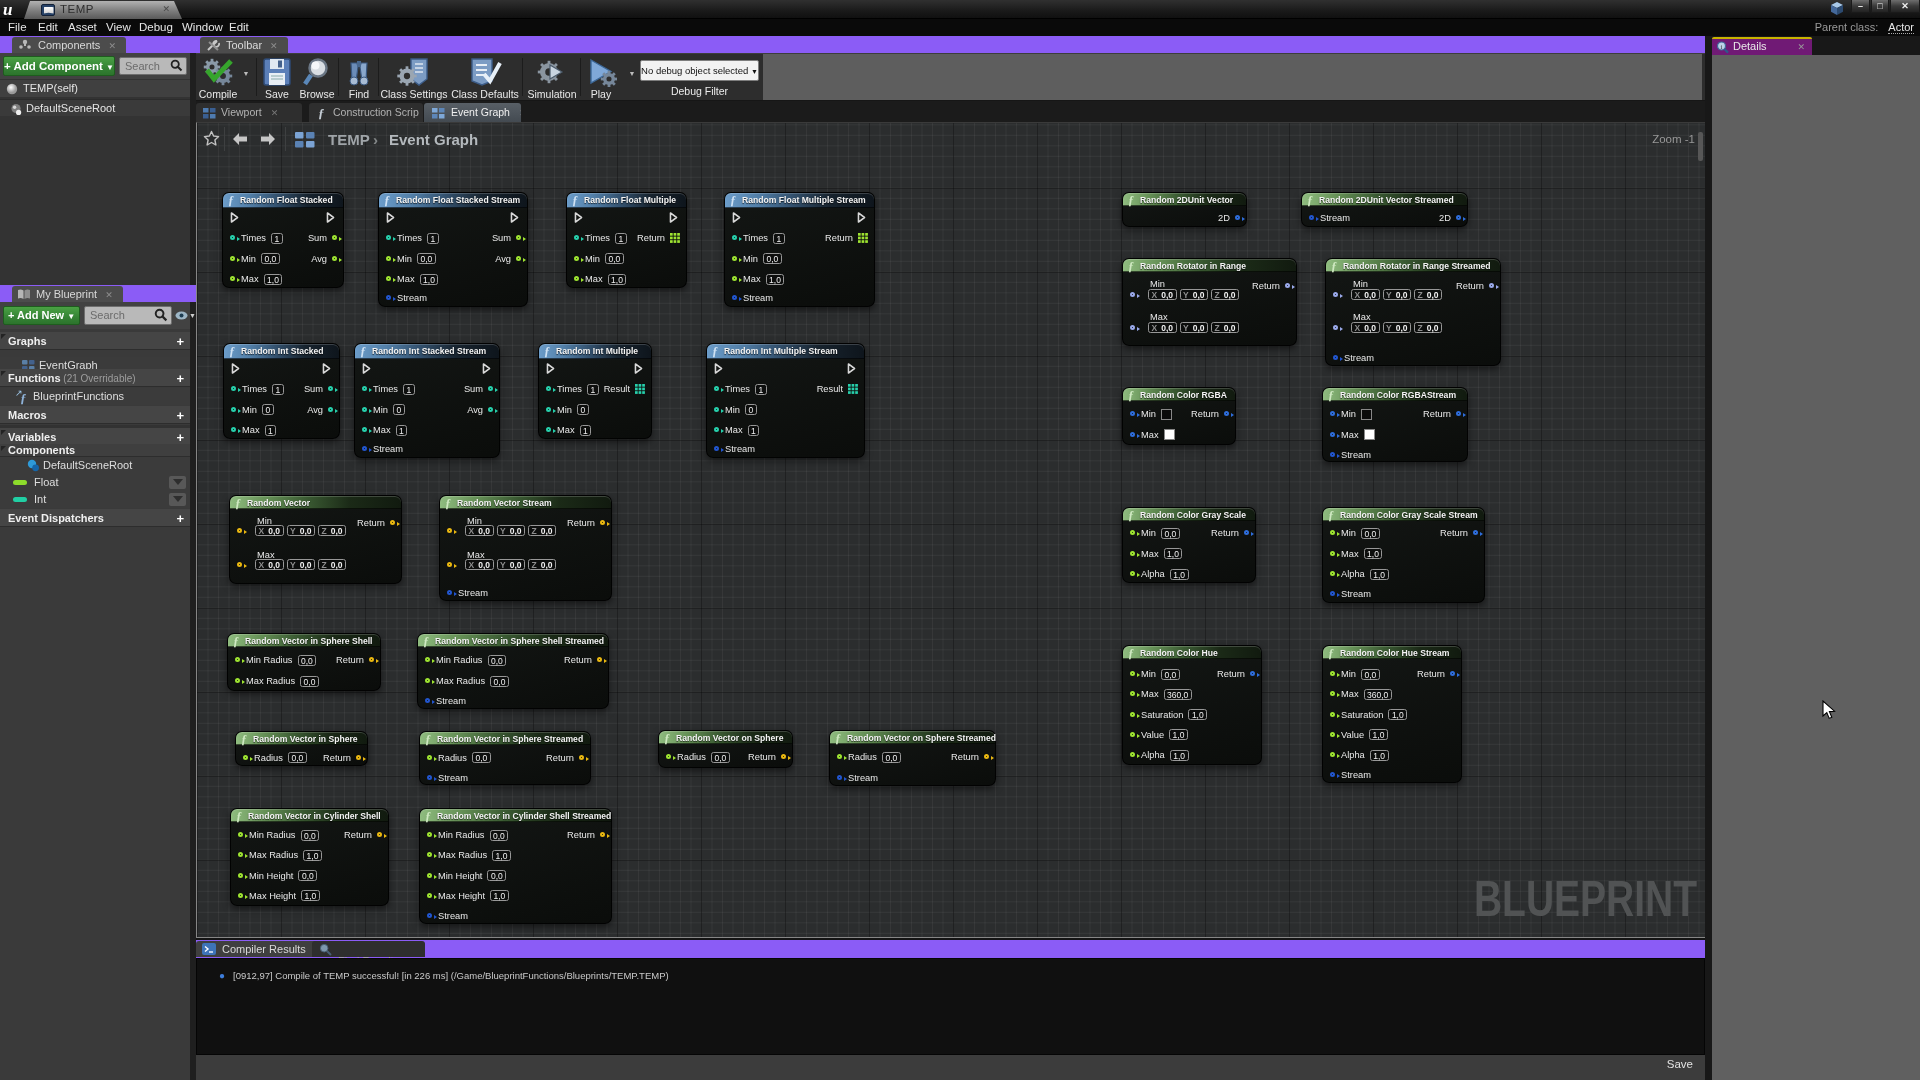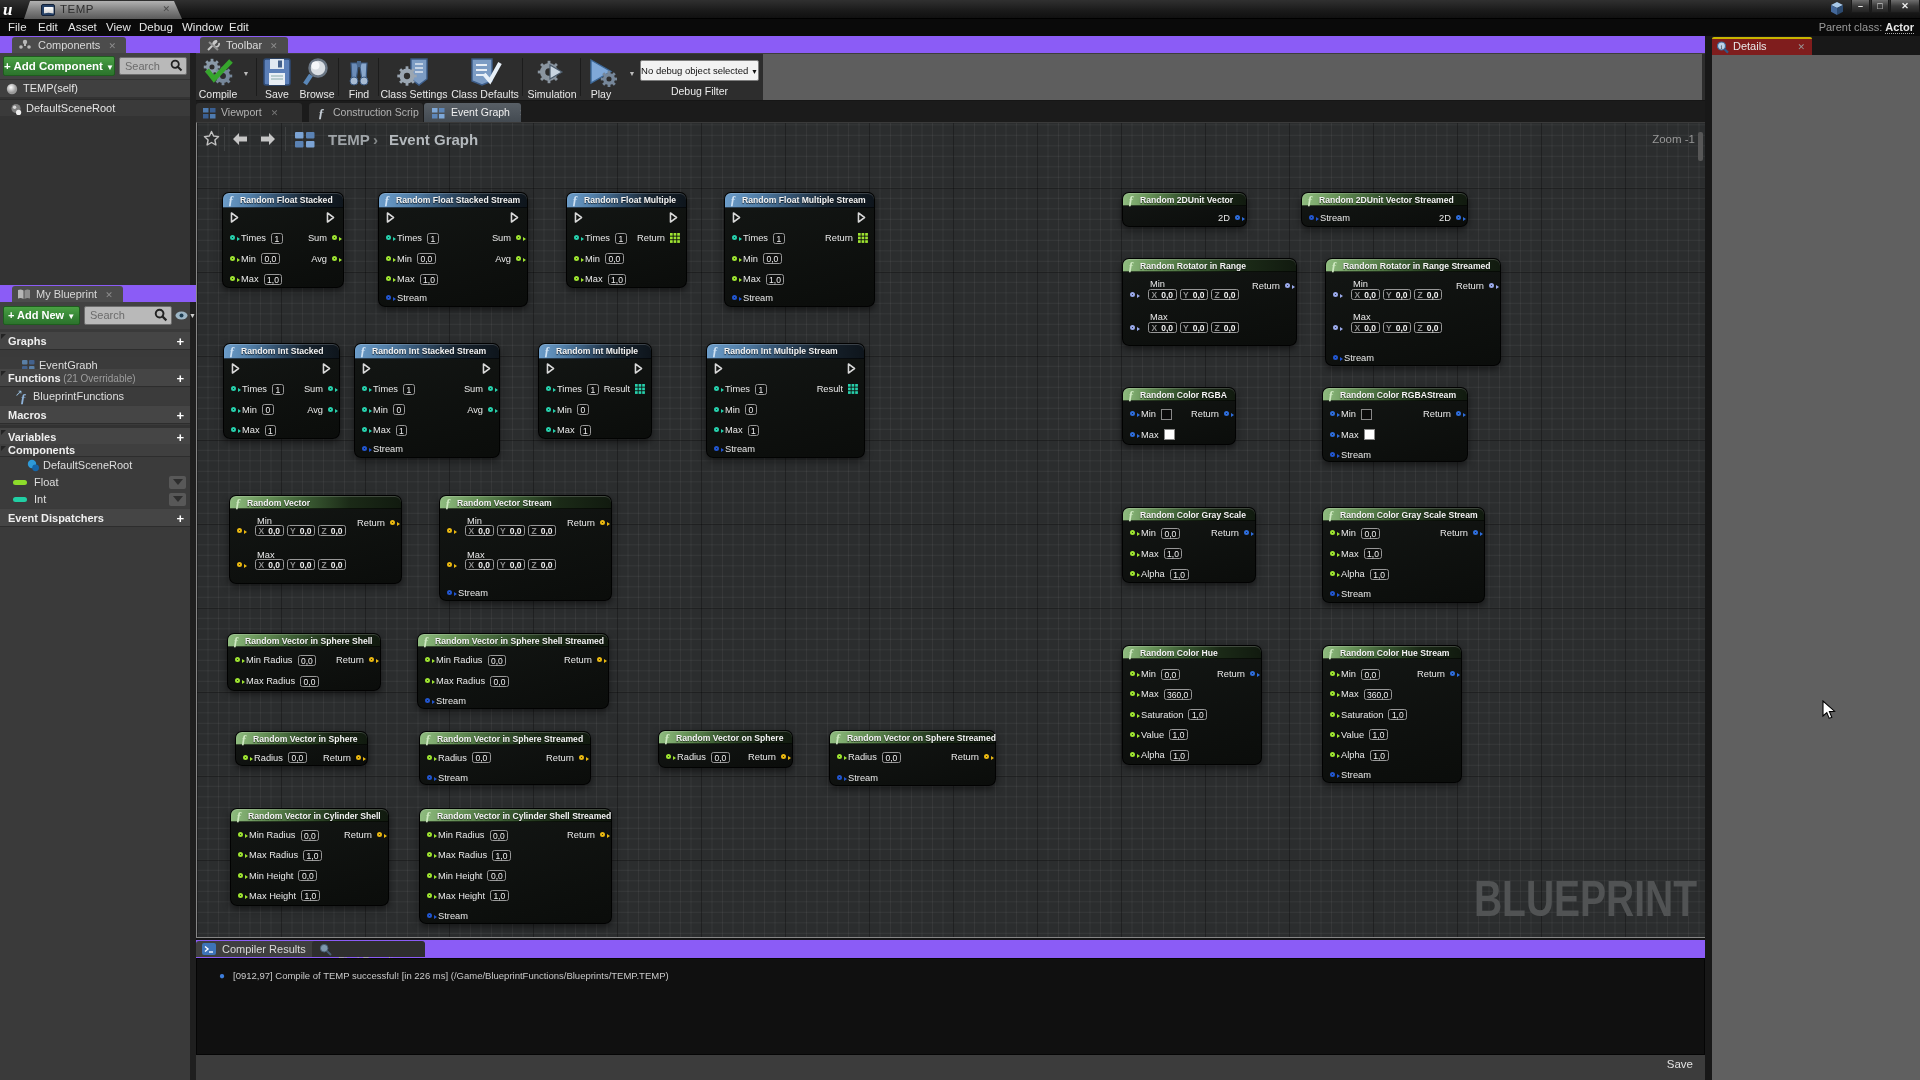--- a/index.html
+++ b/index.html
@@ -17,21 +17,21 @@
 background:linear-gradient(#fdfdfd,#cfcfcf);clip-path:polygon(0 12%,48% 0,52% 0,100% 12%,100% 100%,52% 88%,48% 88%,0 100%)}
 #doctab .tt{position:absolute;left:36px;top:2px;font-size:11.5px;color:#2e2e2e;letter-spacing:.5px}
 #doctab .tx{position:absolute;right:12px;top:3px;font-size:9px;color:#4a4a4a}
 #cube{position:absolute;left:1831px;top:2px}
 .winbtn{position:absolute;top:0;height:13px;background:linear-gradient(#6e6e6e,#3a3a3a 50%,#222);
 border:1px solid #1a1a1a;border-top:none;color:#efefef;text-align:center;
 font-size:9px;line-height:12px;font-weight:bold}
 #menubar{position:absolute;left:0;top:19px;width:1920px;height:17px;background:#0a0a0a}
 .mi{position:absolute;top:2px;font-size:11.5px;color:#e6e6e6}
 #parentclass{position:absolute;top:21px;right:6px;font-size:11px;color:#9a9a9a}
-#parentclass b{color:#e8e8e8;font-weight:bold;border-bottom:1px dotted #aaa;}
+#parentclass b{color:#e8e8e8;font-weight:normal;border-bottom:1px dotted #aaa;margin-left:7px}
 
 .tabrow{position:absolute;background:#8b5cf6}
 .ptab{position:absolute;top:1px;height:16px;border-radius:3px 3px 0 0;background:#4c4c4c;
 font-size:11px;color:#d9d9d9;line-height:16px;white-space:nowrap}
 .ptab .x{color:#8d8d8d;font-size:9px;margin-left:8px}
 .ptab.dim{background:#2e2e2e;color:#a8a8a8}
 
 #leftcol{position:absolute;left:0;top:36px;width:196px;height:1044px;background:#1f1f1f}
 #comp-body{position:absolute;left:0;top:17px;width:190px;height:232px;background:#333}
 #comp-band{position:absolute;left:0;top:0;width:190px;height:26px;background:#424242}
@@ -125,21 +125,21 @@
 
 #btabrow{left:196px;top:940px;width:1509px;height:18px}
 #logbox{position:absolute;left:196px;top:958px;width:1509px;height:97px;background:#101010;
 border:1px solid #050505}
 #logline{position:absolute;left:22px;top:11px;font-size:9.5px;color:#c9c9c9}
 #logline .dot{color:#3d7ddb;margin-right:8px;font-size:10px}
 #bstrip{position:absolute;left:196px;top:1055px;width:1509px;height:25px;background:#3c3c3c}
 #clearbtn{position:absolute;right:12px;top:3px;font-size:11.5px;color:#e2e2e2}
 
 #details{position:absolute;left:1705px;top:36px;width:215px;height:1044px;background:#181818}
-#dtab{position:absolute;left:7px;top:1px;width:100px;height:18px;background:#7f1d1d;
+#dtab{position:absolute;left:7px;top:1px;width:100px;height:18px;background:#701a75;
 border-top:2px solid #c8b400;border-radius:2px 2px 0 0;font-size:11px;color:#e8e8e8;
 line-height:15px}
 #dbody{position:absolute;left:7px;top:19px;width:208px;height:1025px;background:#606060}
 #cursor{position:absolute;left:1822px;top:700px}
 </style></head>
 <body>
 
 <div id="titlebar">
  <div id="uelogo">u</div>
  <div id="doctab">

